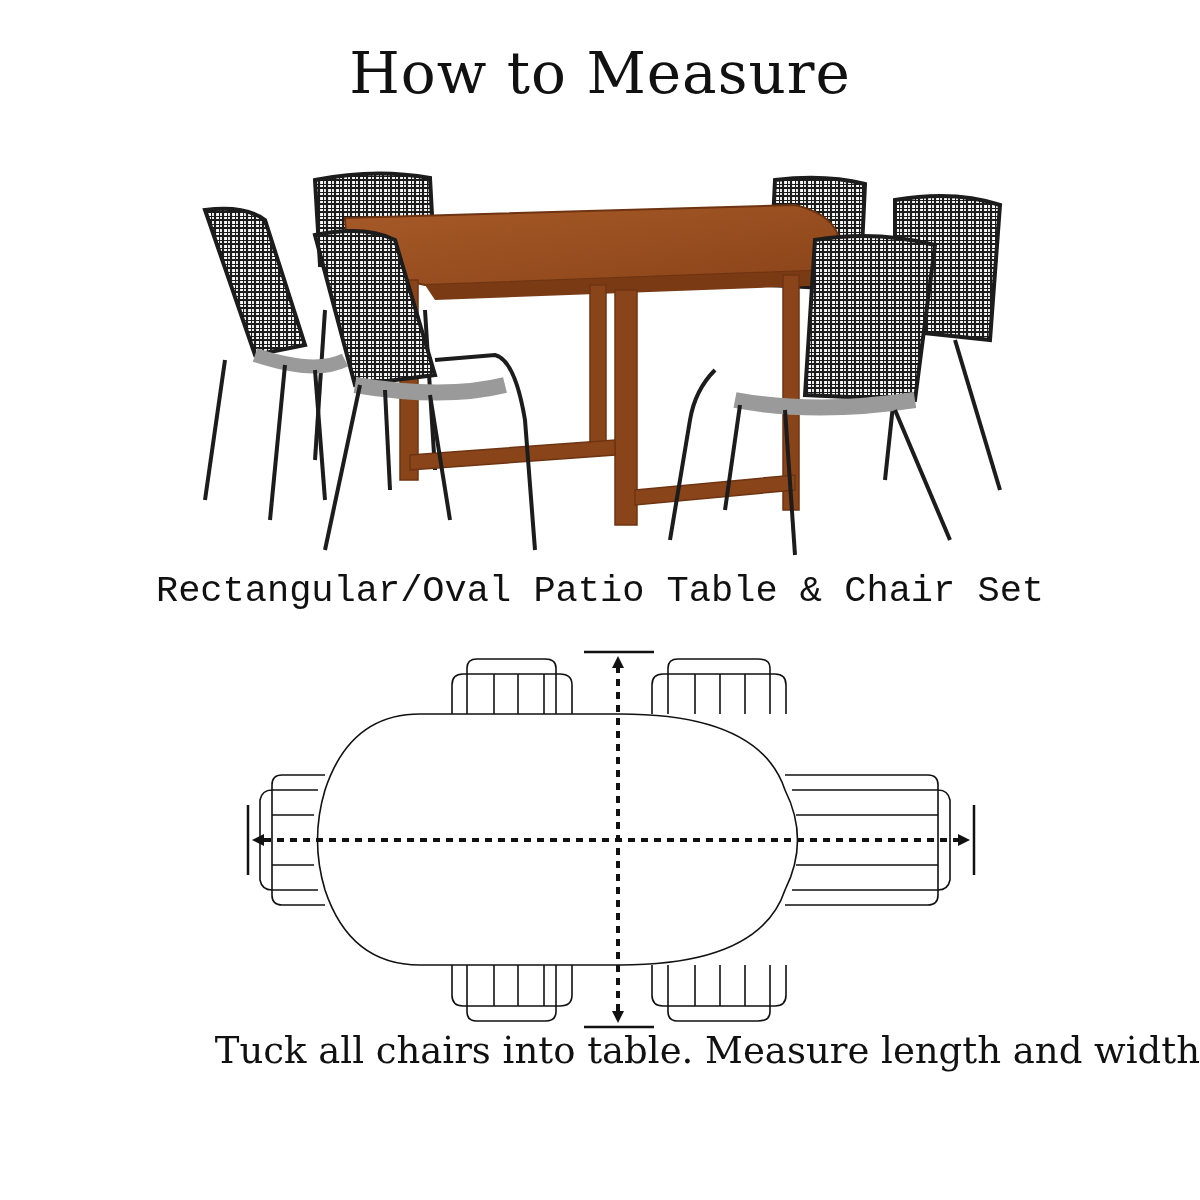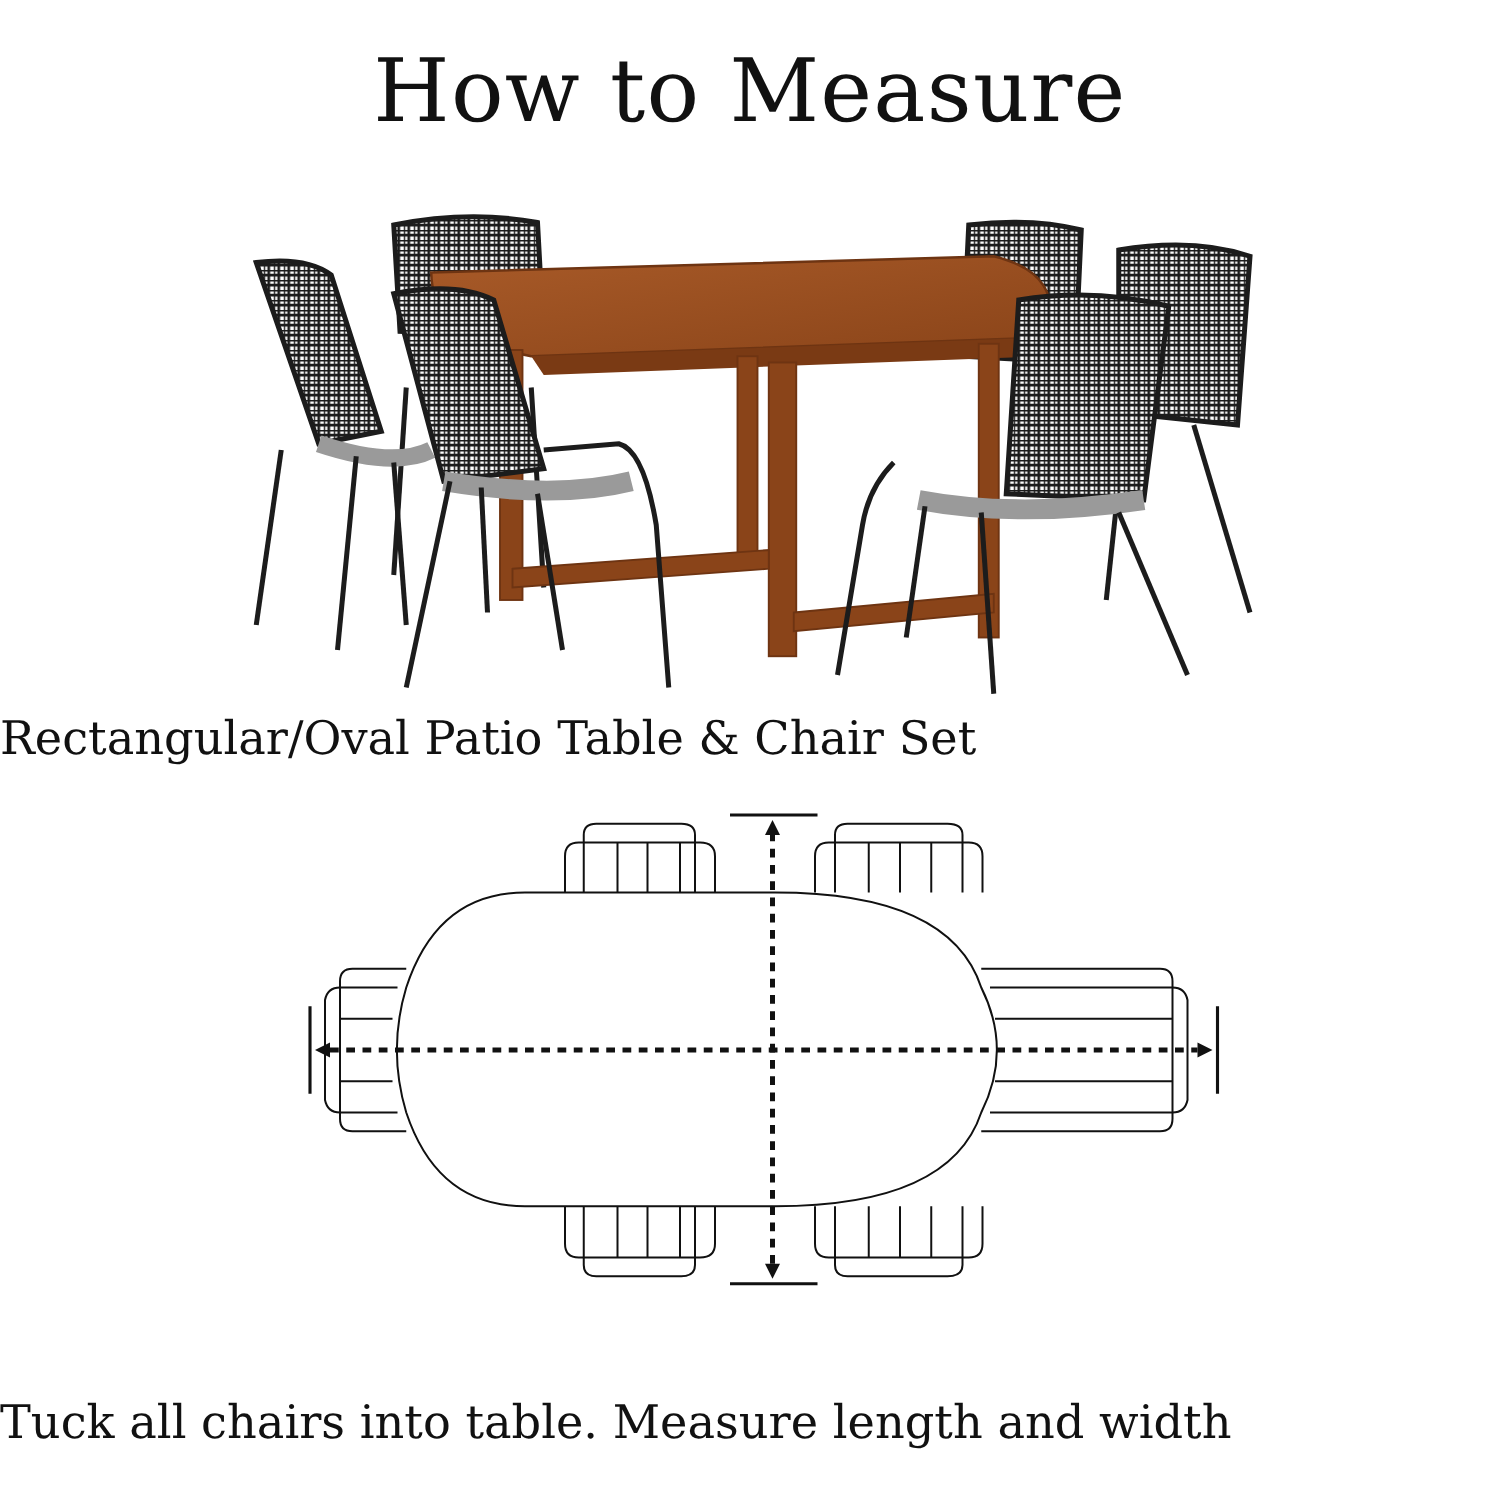--- a/index.html
+++ b/index.html
@@ -1,24 +1,24 @@
 <!DOCTYPE html>
 <html><head>
 <meta charset="utf-8">
 <style>
   html, body { margin:0; padding:0; background:#ffffff; }
   body { width:1200px; height:1200px; position:relative; overflow:hidden;
          font-family:"DejaVu Serif", "Liberation Serif", serif; color:#111; }
   .title { position:absolute; top:28px; left:0; width:1200px; text-align:center;
-           font-size:70px; line-height:90px; letter-spacing:1px; font-weight:normal; }
+           font-size:58px; line-height:90px; letter-spacing:1px; font-weight:normal; }
   .photo { position:absolute; left:195px; top:160px; width:820px; height:400px; }
-  .subtitle { position:absolute; top:568px; left:0; width:1200px; 
-              font-size:37px; line-height:46px; }
+  .subtitle { position:absolute; top:568px; left:0; width:1200px; text-align:center;
+              font-size:37px; line-height:46px;font-family:Liberation Mono, monospace; }
   .diagram { position:absolute; left:230px; top:640px; width:760px; height:400px; }
-  .instructions { position:absolute; top:1111px; left:0; width:1200px; text-align:left;
+  .instructions { position:absolute; top:1024px; left:0; width:1200px; text-align:right;
                   font-size:37px; line-height:54px; }
   .instructions span { display:block; }
 </style>
 </head>
 <body>
 
 <div class="title">How to Measure</div>
 
 <div class="photo">
   <svg width="820" height="400" viewBox="0 0 820 400" xmlns="http://www.w3.org/2000/svg">

